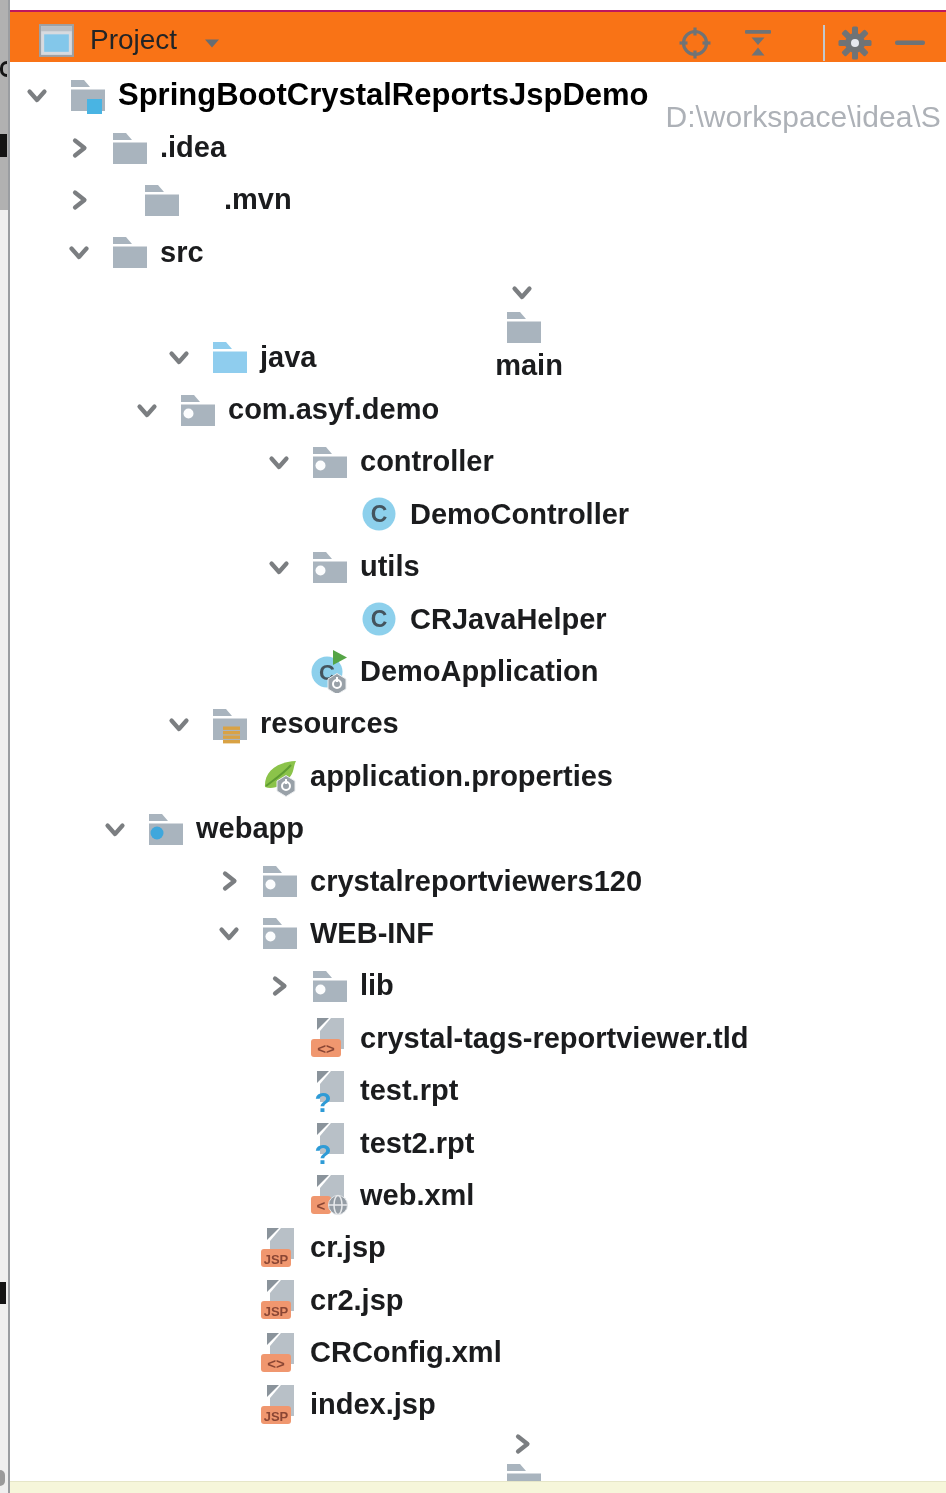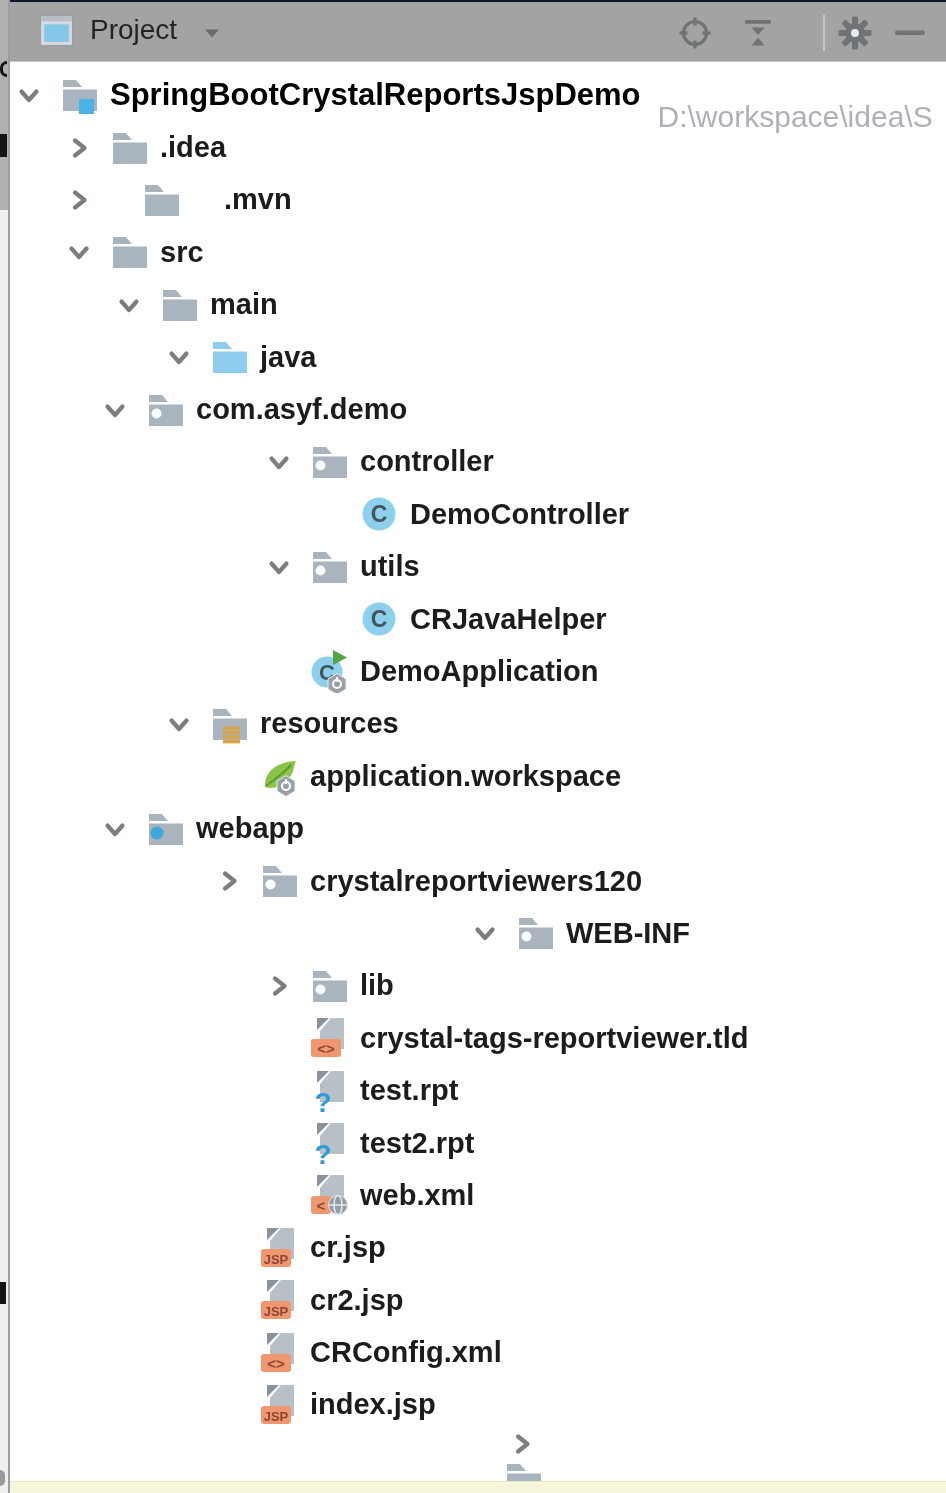--- a/index.html
+++ b/index.html
@@ -11,21 +11,21 @@
   .left-strip .seg-top{position:absolute;left:0;top:0;width:8px;height:210px;background:#B1B1B1;}
   .edge-artifact{position:absolute;background:#141414;}
   .ea1{left:0;top:61px;width:7px;height:16px;background:transparent;border:3px solid #141414;border-right:none;border-radius:9px 0 0 9px;box-sizing:border-box;}
   .ea2{left:0;top:134px;width:7px;height:23px;}
   .ea3{left:0;top:1282px;width:6px;height:22px;}
   .ea4{left:0;top:1470px;width:5px;height:16px;background:#9A9A9A;border-radius:0 6px 6px 0;}
 
   .panel{position:absolute;left:8px;top:0;right:0;bottom:0;border-left:2px solid #9A9DA1;}
 
   
-  .toolbar{position:relative;height:59px;background:#a3a3a3;border-top:2px solid #0f172a;border-bottom:1px solid #C5C9CE;}
+  .toolbar{position:relative;height:59px;background:#f97316;border-top:2px solid #be185d;border-bottom:1px solid #C5C9CE;margin-top:10px;}
   .tw-icon{position:absolute;left:28px;top:11px;width:37px;height:35px;}
   .tw-title{position:absolute;left:80px;top:12px;font-size:28px;color:#222426;}
   .tw-dd{position:absolute;left:193px;top:24px;width:18px;height:14px;}
   .tb-btn{position:absolute;top:11px;width:44px;height:40px;display:flex;align-items:center;justify-content:center;}
   .tb-locate{left:663px;} .tb-collapse{left:726px;} .tb-gear{left:823px;} .tb-min{left:878px;}
   .tb-divider{position:absolute;left:813px;top:13px;width:2px;height:36px;background:#C3C7CC;}
 
   
   .tree{position:absolute;left:0;top:62px;right:0;bottom:11px;padding-top:7px;overflow:hidden;background:#fff;}
   .row{display:flex;align-items:center;height:52.4px;white-space:nowrap;}
@@ -101,21 +101,21 @@
           </svg>
         </span>
       <span class="tb-btn tb-min" id="btn-min">
           <svg viewBox="0 0 36 36" width="36" height="36">
             <rect x="3" y="15.5" width="30" height="4.5" rx="2" fill="#6F7376"></rect>
           </svg>
         </span>
     </div>
 
     <div class="tree" id="tree">
-        <div class="row" style="padding-left: 2px;">
+        <div class="row" style="padding-left: 10px;">
           <span class="chev">
             <svg viewBox="0 0 26 26" width="26" height="26">
               <path d="M5.5 9.5 L13 18 L20.5 9.5" fill="none" stroke="#7B7E81" stroke-width="4.2" stroke-linecap="round" stroke-linejoin="round"></path>
             </svg>
           </span>
           <span class="ficon"><svg viewBox="0 0 40 44" width="40" height="44">
               <path d="M3 7 L16 7 L22 14 L3 14 Z" fill="#A9B4BE"></path>
               <rect x="3" y="16.5" width="34" height="21.5" fill="#A9B4BE"></rect>
               <rect x="19" y="26" width="15" height="15" fill="#49B4E3"></rect>
             </svg></span>
@@ -151,21 +151,21 @@
             <svg viewBox="0 0 26 26" width="26" height="26">
               <path d="M5.5 9.5 L13 18 L20.5 9.5" fill="none" stroke="#7B7E81" stroke-width="4.2" stroke-linecap="round" stroke-linejoin="round"></path>
             </svg>
           </span>
           <span class="ficon"><svg viewBox="0 0 40 44" width="40" height="44">
               <path d="M3 7 L16 7 L22 14 L3 14 Z" fill="#A9B4BE"></path>
               <rect x="3" y="16.5" width="34" height="21.5" fill="#A9B4BE"></rect>
             </svg></span>
           <span class="label">src</span>
         </div>
-        <div class="row" style="padding-left: 102px;">
+        <div class="row" style="padding-left: 102px; flex-direction: column;">
           <span class="chev">
             <svg viewBox="0 0 26 26" width="26" height="26">
               <path d="M5.5 9.5 L13 18 L20.5 9.5" fill="none" stroke="#7B7E81" stroke-width="4.2" stroke-linecap="round" stroke-linejoin="round"></path>
             </svg>
           </span>
           <span class="ficon"><svg viewBox="0 0 40 44" width="40" height="44">
               <path d="M3 7 L16 7 L22 14 L3 14 Z" fill="#A9B4BE"></path>
               <rect x="3" y="16.5" width="34" height="21.5" fill="#A9B4BE"></rect>
             </svg></span>
           <span class="label">main</span>
@@ -175,21 +175,21 @@
             <svg viewBox="0 0 26 26" width="26" height="26">
               <path d="M5.5 9.5 L13 18 L20.5 9.5" fill="none" stroke="#7B7E81" stroke-width="4.2" stroke-linecap="round" stroke-linejoin="round"></path>
             </svg>
           </span>
           <span class="ficon"><svg viewBox="0 0 40 44" width="40" height="44">
               <path d="M3 7 L16 7 L22 14 L3 14 Z" fill="#8FCDEE"></path>
               <rect x="3" y="16.5" width="34" height="21.5" fill="#8FCDEE"></rect>
             </svg></span>
           <span class="label">java</span>
         </div>
-        <div class="row" style="padding-left: 88px;">
+        <div class="row" style="padding-left: 120px;">
           <span class="chev">
             <svg viewBox="0 0 26 26" width="26" height="26">
               <path d="M5.5 9.5 L13 18 L20.5 9.5" fill="none" stroke="#7B7E81" stroke-width="4.2" stroke-linecap="round" stroke-linejoin="round"></path>
             </svg>
           </span>
           <span class="ficon"><svg viewBox="0 0 40 44" width="40" height="44">
               <path d="M3 7 L16 7 L22 14 L3 14 Z" fill="#A9B4BE"></path>
               <rect x="3" y="16.5" width="34" height="21.5" fill="#A9B4BE"></rect>
               <circle cx="10.5" cy="25.5" r="5" fill="#FCFDFE"></circle>
             </svg></span>
@@ -273,21 +273,21 @@
           <span class="chev"></span>
           <span class="ficon"><svg viewBox="0 0 40 44" width="40" height="44">
               <path d="M5 33 C4 19 15 8 36 7 C33 13 34.5 18 29 24 C23 31 13 36.5 5 33 Z" fill="#8BC34A"></path>
               <path d="M6 32 C15 25 23 20 31 11" stroke="#5E9C32" stroke-width="2" fill="none"></path>
               <g transform="translate(26 32)">
                 <path d="M-9 -5 L0 -10.5 L9 -5 L9 5 L0 10.5 L-9 5 Z" fill="#99A1A8" stroke="#EDEFF1" stroke-width="1"></path>
                 <circle r="4" fill="none" stroke="#fff" stroke-width="2"></circle>
                 <rect x="-1" y="-7" width="2" height="5" fill="#fff"></rect>
               </g>
             </svg></span>
-          <span class="label">application.workspace</span>
+          <span class="label">application.properties</span>
         </div>
         <div class="row" style="padding-left: 88px;">
           <span class="chev">
             <svg viewBox="0 0 26 26" width="26" height="26">
               <path d="M5.5 9.5 L13 18 L20.5 9.5" fill="none" stroke="#7B7E81" stroke-width="4.2" stroke-linecap="round" stroke-linejoin="round"></path>
             </svg>
           </span>
           <span class="ficon"><svg viewBox="0 0 40 44" width="40" height="44">
               <path d="M3 7 L16 7 L22 14 L3 14 Z" fill="#A9B4BE"></path>
               <rect x="3" y="16.5" width="34" height="21.5" fill="#A9B4BE"></rect>
@@ -301,21 +301,21 @@
               <path d="M9 5.5 L18.5 13 L9 20.5" fill="none" stroke="#7B7E81" stroke-width="4.2" stroke-linecap="round" stroke-linejoin="round"></path>
             </svg>
           </span>
           <span class="ficon"><svg viewBox="0 0 40 44" width="40" height="44">
               <path d="M3 7 L16 7 L22 14 L3 14 Z" fill="#A9B4BE"></path>
               <rect x="3" y="16.5" width="34" height="21.5" fill="#A9B4BE"></rect>
               <circle cx="10.5" cy="25.5" r="5" fill="#FCFDFE"></circle>
             </svg></span>
           <span class="label">crystalreportviewers120</span>
         </div>
-        <div class="row" style="padding-left: 202px; justify-content: center;">
+        <div class="row" style="padding-left: 202px;">
           <span class="chev">
             <svg viewBox="0 0 26 26" width="26" height="26">
               <path d="M5.5 9.5 L13 18 L20.5 9.5" fill="none" stroke="#7B7E81" stroke-width="4.2" stroke-linecap="round" stroke-linejoin="round"></path>
             </svg>
           </span>
           <span class="ficon"><svg viewBox="0 0 40 44" width="40" height="44">
               <path d="M3 7 L16 7 L22 14 L3 14 Z" fill="#A9B4BE"></path>
               <rect x="3" y="16.5" width="34" height="21.5" fill="#A9B4BE"></rect>
               <circle cx="10.5" cy="25.5" r="5" fill="#FCFDFE"></circle>
             </svg></span>

